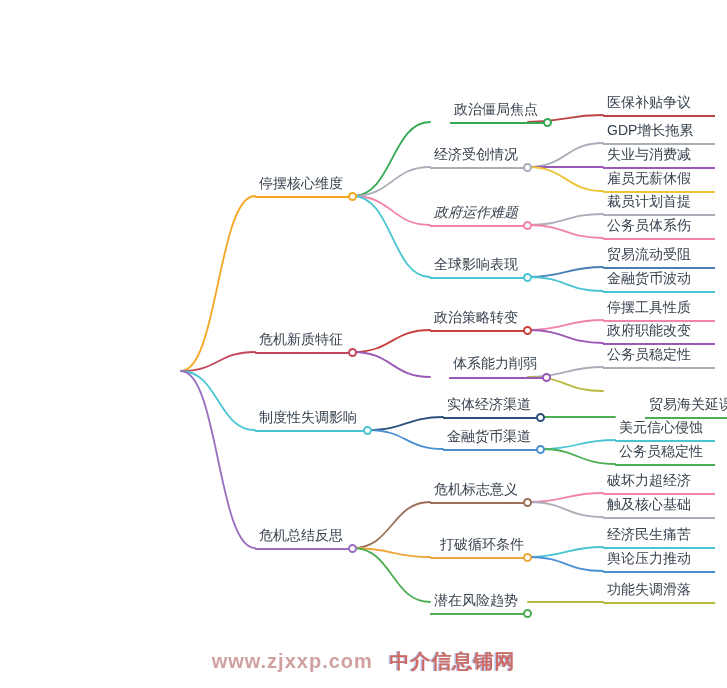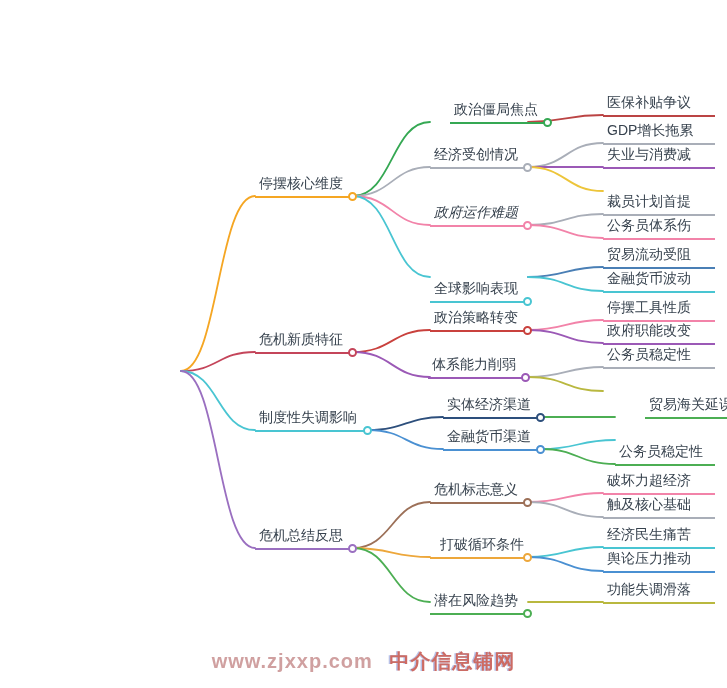--- a/index.html
+++ b/index.html
@@ -80,45 +80,47 @@
 
 
   <div class="node parent" style="left: 255px; top: 174px; width: 98px; --c: #f5a623;">停摆核心维度</div>
   <div class="node parent" style="left: 255px; top: 330px; width: 98px; --c: #c4455a;">危机新质特征</div>
   <div class="node parent" style="left: 255px; top: 408px; width: 113px; --c: #49c5d2;">制度性失调影响</div>
   <div class="node parent" style="left: 255px; top: 526px; width: 98px; --c: #9a6fc0;">危机总结反思</div>
 
   <div class="node parent" style="left: 420px; top: 100px; width: 98px; margin-left: 30px; --c: #35a853;">政治僵局焦点</div>
   <div class="node parent" style="left: 430px; top: 145px; width: 98px; --c: #a9aeb8;">经济受创情况</div>
   <div class="node parent" style="left: 430px; top: 203px; width: 98px; font-style: italic; --c: #f283a9;">政府运作难题</div>
-  <div class="node parent" style="left: 430px; top: 255px; width: 98px; margin-top: 24px; --c: #49c5d2;">全球影响表现</div>
+  <div class="node parent" style="left: 430px; top: 255px; width: 98px; --c: #49c5d2;">全球影响表现</div>
 
   <div class="node parent" style="left: 430px; top: 308px; width: 98px; --c: #c9413d;">政治策略转变</div>
-  <div class="node parent" style="left: 428px; top: 355px; width: 98px; --c: #9b59b6;">体系能力削弱</div>
+  <div class="node parent" style="left: 449px; top: 355px; width: 98px; font-family: Liberation Mono, monospace; --c: #9b59b6;">体系能力削弱</div>
 
   <div class="node parent" style="left: 443px; top: 395px; width: 98px; --c: #2d4f7c;">实体经济渠道</div>
   <div class="node parent" style="left: 443px; top: 427px; width: 98px; --c: #4a90d2;">金融货币渠道</div>
 
   <div class="node parent" style="left: 430px; top: 480px; width: 98px; --c: #9c7058;">危机标志意义</div>
   <div class="node parent" style="left: 430px; top: 535px; width: 98px; text-align: right; --c: #eda73b;">打破循环条件</div>
   <div class="node parent" style="left: 430px; top: 580px; width: 98px; margin-top: 11px; --c: #4cae53;">潜在风险趋势</div>
 
   <div class="node" style="left: 603px; top: 93px; width: 112px; --c: #bb4444;">医保补贴争议</div>
   <div class="node" style="left: 603px; top: 121px; width: 112px; --c: #a9aeb8;">GDP增长拖累</div>
   <div class="node" style="left: 603px; top: 145px; width: 112px; --c: #9b59b6;">失业与消费减</div>
+  <div class="node" style="left: 603px; top: 169px; width: 112px; --c: #edc53a;">雇员无薪休假</div>
   <div class="node" style="left: 603px; top: 192px; width: 112px; --c: #a9aeb8;">裁员计划首提</div>
   <div class="node" style="left: 603px; top: 216px; width: 112px; --c: #f283a9;">公务员体系伤</div>
   <div class="node" style="left: 603px; top: 245px; width: 112px; --c: #4a7fb5;">贸易流动受阻</div>
   <div class="node" style="left: 603px; top: 269px; width: 112px; --c: #49c5d2;">金融货币波动</div>
 
   <div class="node" style="left: 603px; top: 298px; width: 112px; --c: #f283a9;">停摆工具性质</div>
   <div class="node" style="left: 603px; top: 321px; width: 112px; --c: #9b59b6;">政府职能改变</div>
   <div class="node" style="left: 603px; top: 345px; width: 112px; --c: #a9aeb8;">公务员稳定性</div>
 
   <div class="node" style="left: 645px; top: 395px; width: 100px; --c: #4cae53;">贸易海关延误</div>
+  <div class="node" style="left: 615px; top: 418px; width: 100px; --c: #49c5d2;">美元信心侵蚀</div>
   <div class="node" style="left: 615px; top: 442px; width: 100px; --c: #4cae53;">公务员稳定性</div>
 
   <div class="node" style="left: 603px; top: 471px; width: 112px; --c: #f283a9;">破坏力超经济</div>
   <div class="node" style="left: 603px; top: 495px; width: 112px; --c: #a9aeb8;">触及核心基础</div>
   <div class="node" style="left: 603px; top: 525px; width: 112px; --c: #49c5d2;">经济民生痛苦</div>
   <div class="node" style="left: 603px; top: 549px; width: 112px; --c: #4a90d2;">舆论压力推动</div>
   <div class="node" style="left: 603px; top: 580px; width: 112px; --c: #b9b83f;">功能失调滑落</div>
 
   <div class="wm">
     <span class="url" style="--c: #c89090;">www.zjxxp.com</span>

